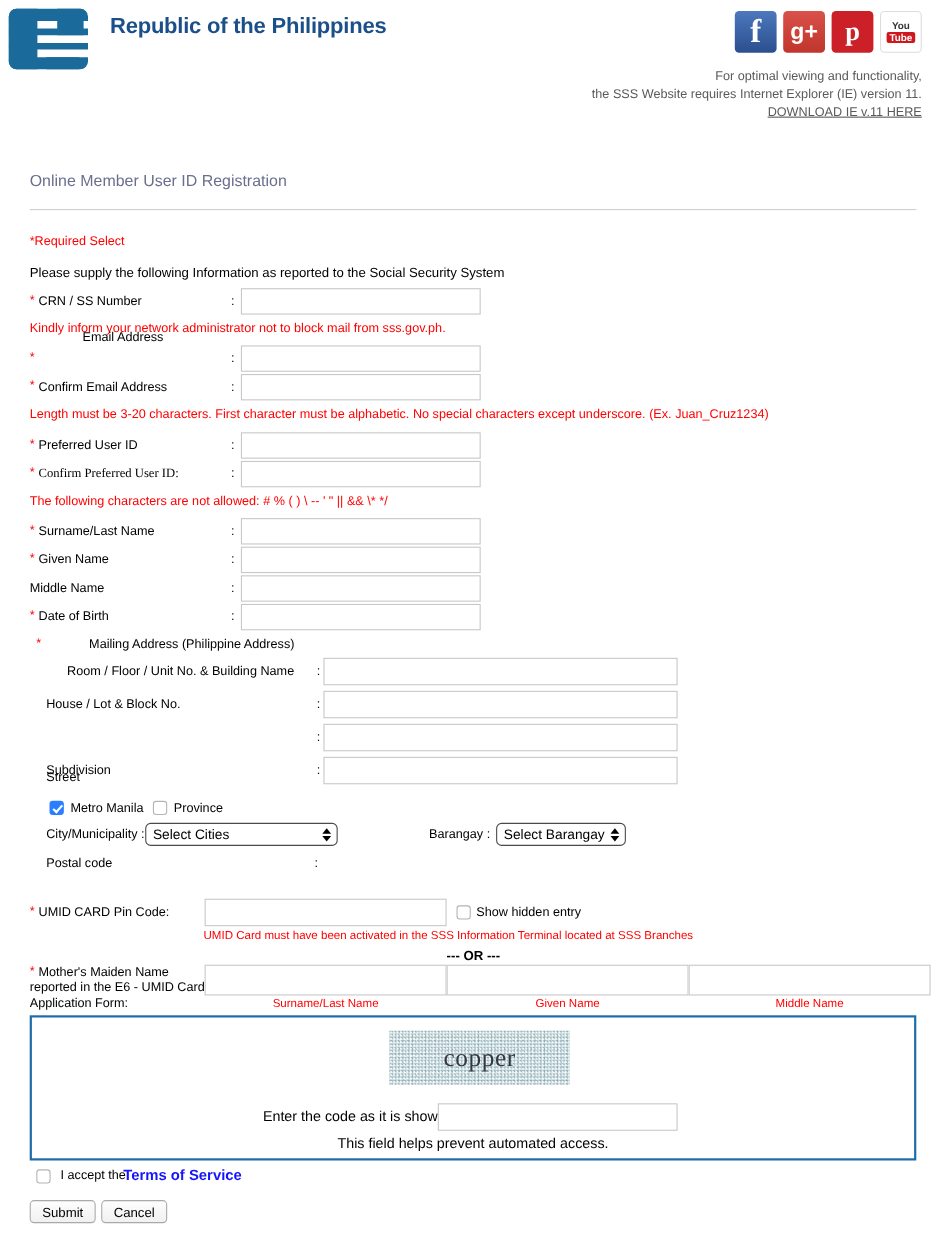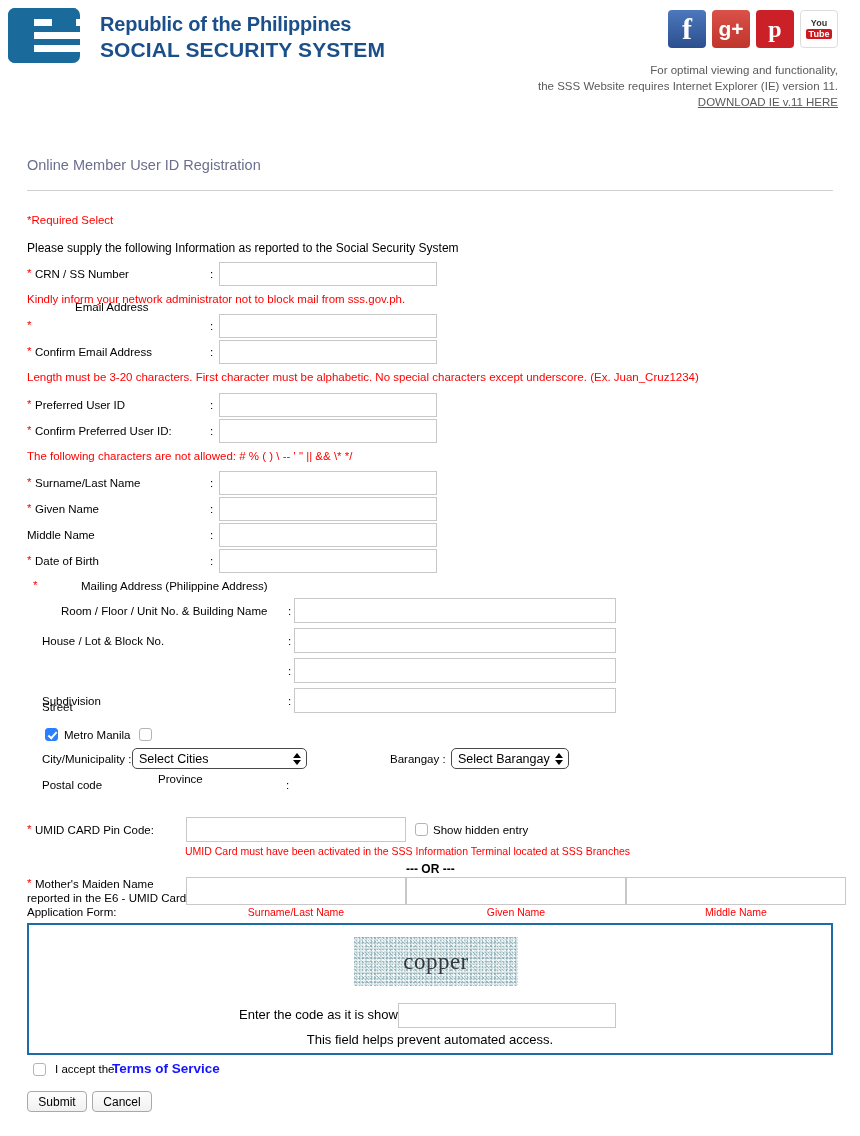--- a/index.html
+++ b/index.html
@@ -192,21 +192,20 @@
     <div class="stripe s1"></div>
     <div class="stripe s2"></div>
     <div class="stripe s3"></div>
     <div class="cap"></div>
     <div class="cap2"></div>
     <div class="cap3"></div>
   </div>
 
   <div id="brand">
     <div class="line1">Republic of the Philippines</div>
-    <div class="line2">SOCIAL SECURITY SYSTEM</div>
   </div>
 
   <div id="social">
     <div class="sq sq-fb">
       <span>f</span>
     </div>
     <div class="sq sq-gp">
       <span>g+</span>
     </div>
     <div class="sq sq-pi">
@@ -249,21 +248,21 @@
 <input class="tbox" style="left: 219px; top: 340px; width: 218px;" value="">
 
 <div class="note-red" style="left:27px; top:371px;">Length must be 3-20 characters. First character must be alphabetic. No special characters except underscore. (Ex. Juan_Cruz1234)</div>
 
 <span class="ast lbl" style="left:27px; top:398px;">*</span>
 <div class="lbl" style="left:35px; top:399px;">Preferred User ID</div>
 <div class="colon" style="left:210px; top:399px;">:</div>
 <input class="tbox" style="left: 219px; top: 393px; width: 218px;" value="">
 
 <span class="ast lbl" style="left:27px; top:424px;">*</span>
-<div class="lbl" style="left:35px; top:425px;">Confirm Preferred User ID:</div>
+<div class="lbl" style="left:35px; top:425px;font-family:Liberation Serif, serif;">Confirm Preferred User ID:</div>
 <div class="colon" style="left:210px; top:425px;">:</div>
 <input class="tbox" style="left: 219px; top: 419px; width: 218px;" value="">
 
 <div class="note-red" style="left:27px; top:450px;">The following characters are not allowed: # % ( ) \ -- ' " || &amp;&amp; \* */</div>
 
 <span class="ast lbl" style="left:27px; top:476px;">*</span>
 <div class="lbl" style="left:35px; top:477px;">Surname/Last Name</div>
 <div class="colon" style="left:210px; top:477px;">:</div>
 <input class="tbox" style="left: 219px; top: 471px; width: 218px;" value="">
 
@@ -296,21 +295,21 @@
 <div class="colon" style="left:288px; top:665px;">:</div>
 <input class="tbox" style="left: 294px; top: 658px; width: 322px; height: 25px;" value="">
 
 <div class="lbl" style="left:42px; top:695px;">Subdivision</div>
 <div class="colon" style="left:288px; top:695px;">:</div>
 <input class="tbox" style="left: 294px; top: 688px; width: 322px; height: 25px;" value="">
 
 <div class="cb checked" style="left:45px; top:728px;"></div>
 <div class="lbl" style="left:64px; top:729px;">Metro Manila</div>
 <div class="cb" style="left:139px; top:728px;"></div>
-<div class="lbl" style="left:158px; top:729px;margin-top:44px;">Province</div>
+<div class="lbl" style="left:158px; top:729px;">Province</div>
 
 <div class="lbl" style="left:42px; top:753px;">City/Municipality :</div>
 <div class="sel" style="left:132px; top:748px; width:175px;">
   <span>Select Cities</span>
   <span class="arr">
       <i class="up"></i>
       <i class="dn"></i>
     </span>
 </div>
 

